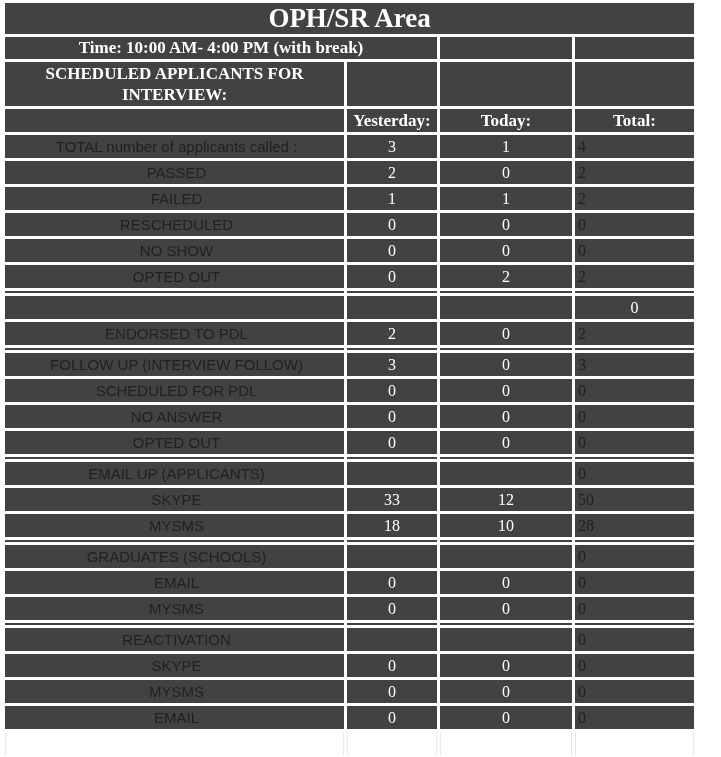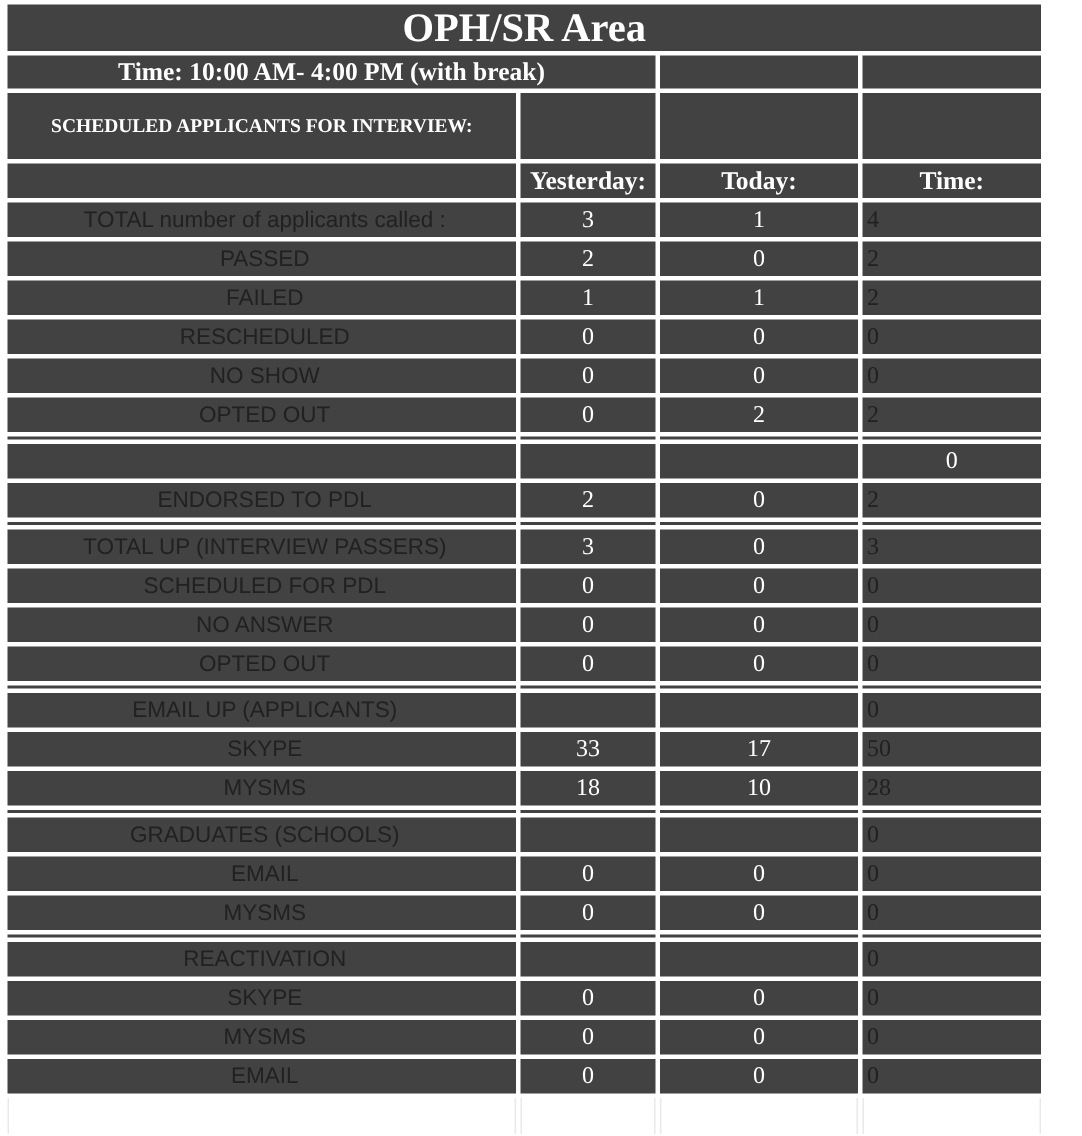--- a/index.html
+++ b/index.html
@@ -34,21 +34,21 @@
   tr.time-row td { height:22px; }
   td.time-cell {
     font-family:"Liberation Serif", serif;
     font-weight:bold; font-size:17px;
     color:var(--text-light,#ffffff);
     text-align:center;
   }
   tr.section-row td { height:44px; }
   td.section-cell {
     font-family:"Liberation Serif", serif;
-    font-weight:bold; font-size:13px;
+    font-weight:bold; font-size:17px;
     color:var(--text-light,#ffffff);
     text-align:center;
     white-space:normal;
     line-height:1.25;
     padding:0 24px;
   }
   tr.header-row td {
     height:23px;
     font-family:"Liberation Serif", serif;
     font-weight:bold; font-size:17px;
@@ -114,21 +114,21 @@
     <td class="section-cell">SCHEDULED APPLICANTS FOR INTERVIEW:</td>
     <td></td>
     <td></td>
     <td></td>
   </tr>
 
   <tr class="header-row">
     <td></td>
     <td>Yesterday:</td>
     <td>Today:</td>
-    <td>Time:</td>
+    <td>Total:</td>
   </tr>
 
   <tr class="data-row">
     <td class="lbl">TOTAL number of applicants called :</td>
     <td class="val">3</td>
     <td class="val">1</td>
     <td class="tot">4</td>
   </tr>
   <tr class="data-row">
     <td class="lbl">PASSED</td>
@@ -182,21 +182,21 @@
   </tr>
 
   <tr class="spacer">
     <td></td>
         <td></td>
         <td></td>
         <td></td>
   </tr>
 
   <tr class="data-row">
-    <td class="lbl">TOTAL UP (INTERVIEW PASSERS)</td>
+    <td class="lbl">FOLLOW UP (INTERVIEW FOLLOW)</td>
     <td class="val">3</td>
     <td class="val">0</td>
     <td class="tot">3</td>
   </tr>
   <tr class="data-row">
     <td class="lbl">SCHEDULED FOR PDL</td>
     <td class="val">0</td>
     <td class="val">0</td>
     <td class="tot">0</td>
   </tr>
@@ -222,21 +222,21 @@
 
   <tr class="data-row">
     <td class="lbl">EMAIL UP (APPLICANTS)</td>
     <td class="val"></td>
     <td class="val"></td>
     <td class="tot">0</td>
   </tr>
   <tr class="data-row">
     <td class="lbl">SKYPE</td>
     <td class="val">33</td>
-    <td class="val">17</td>
+    <td class="val">12</td>
     <td class="tot">50</td>
   </tr>
   <tr class="data-row">
     <td class="lbl">MYSMS</td>
     <td class="val">18</td>
     <td class="val">10</td>
     <td class="tot">28</td>
   </tr>
 
   <tr class="spacer">

